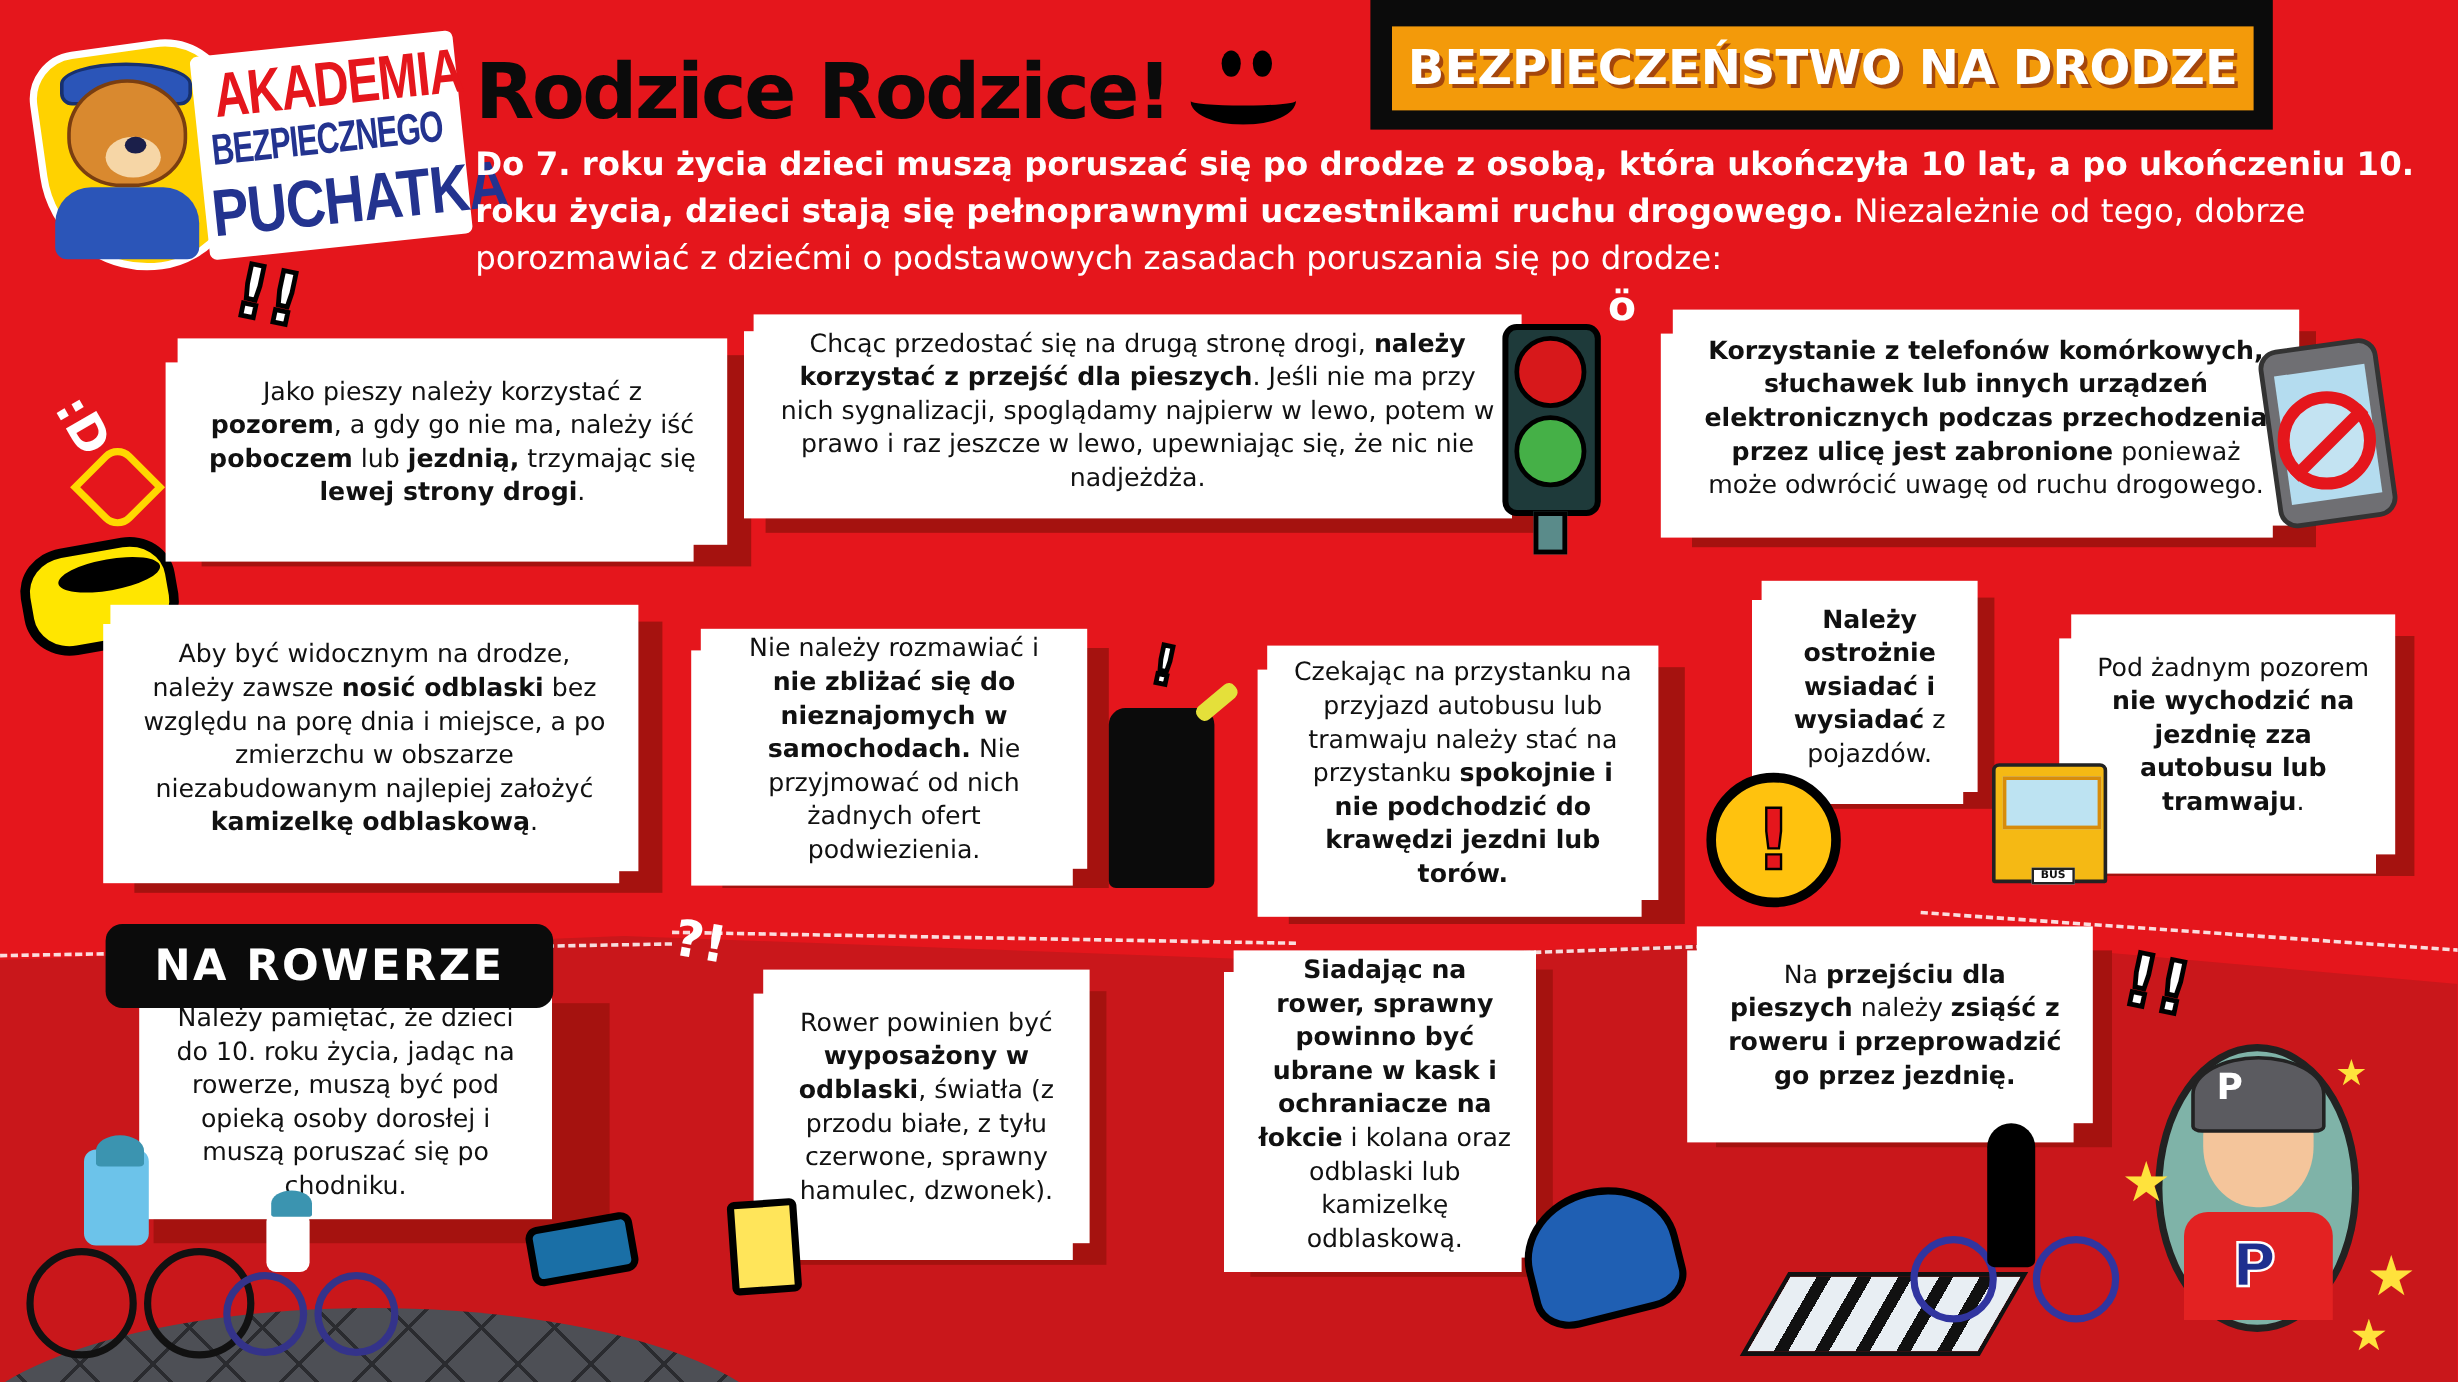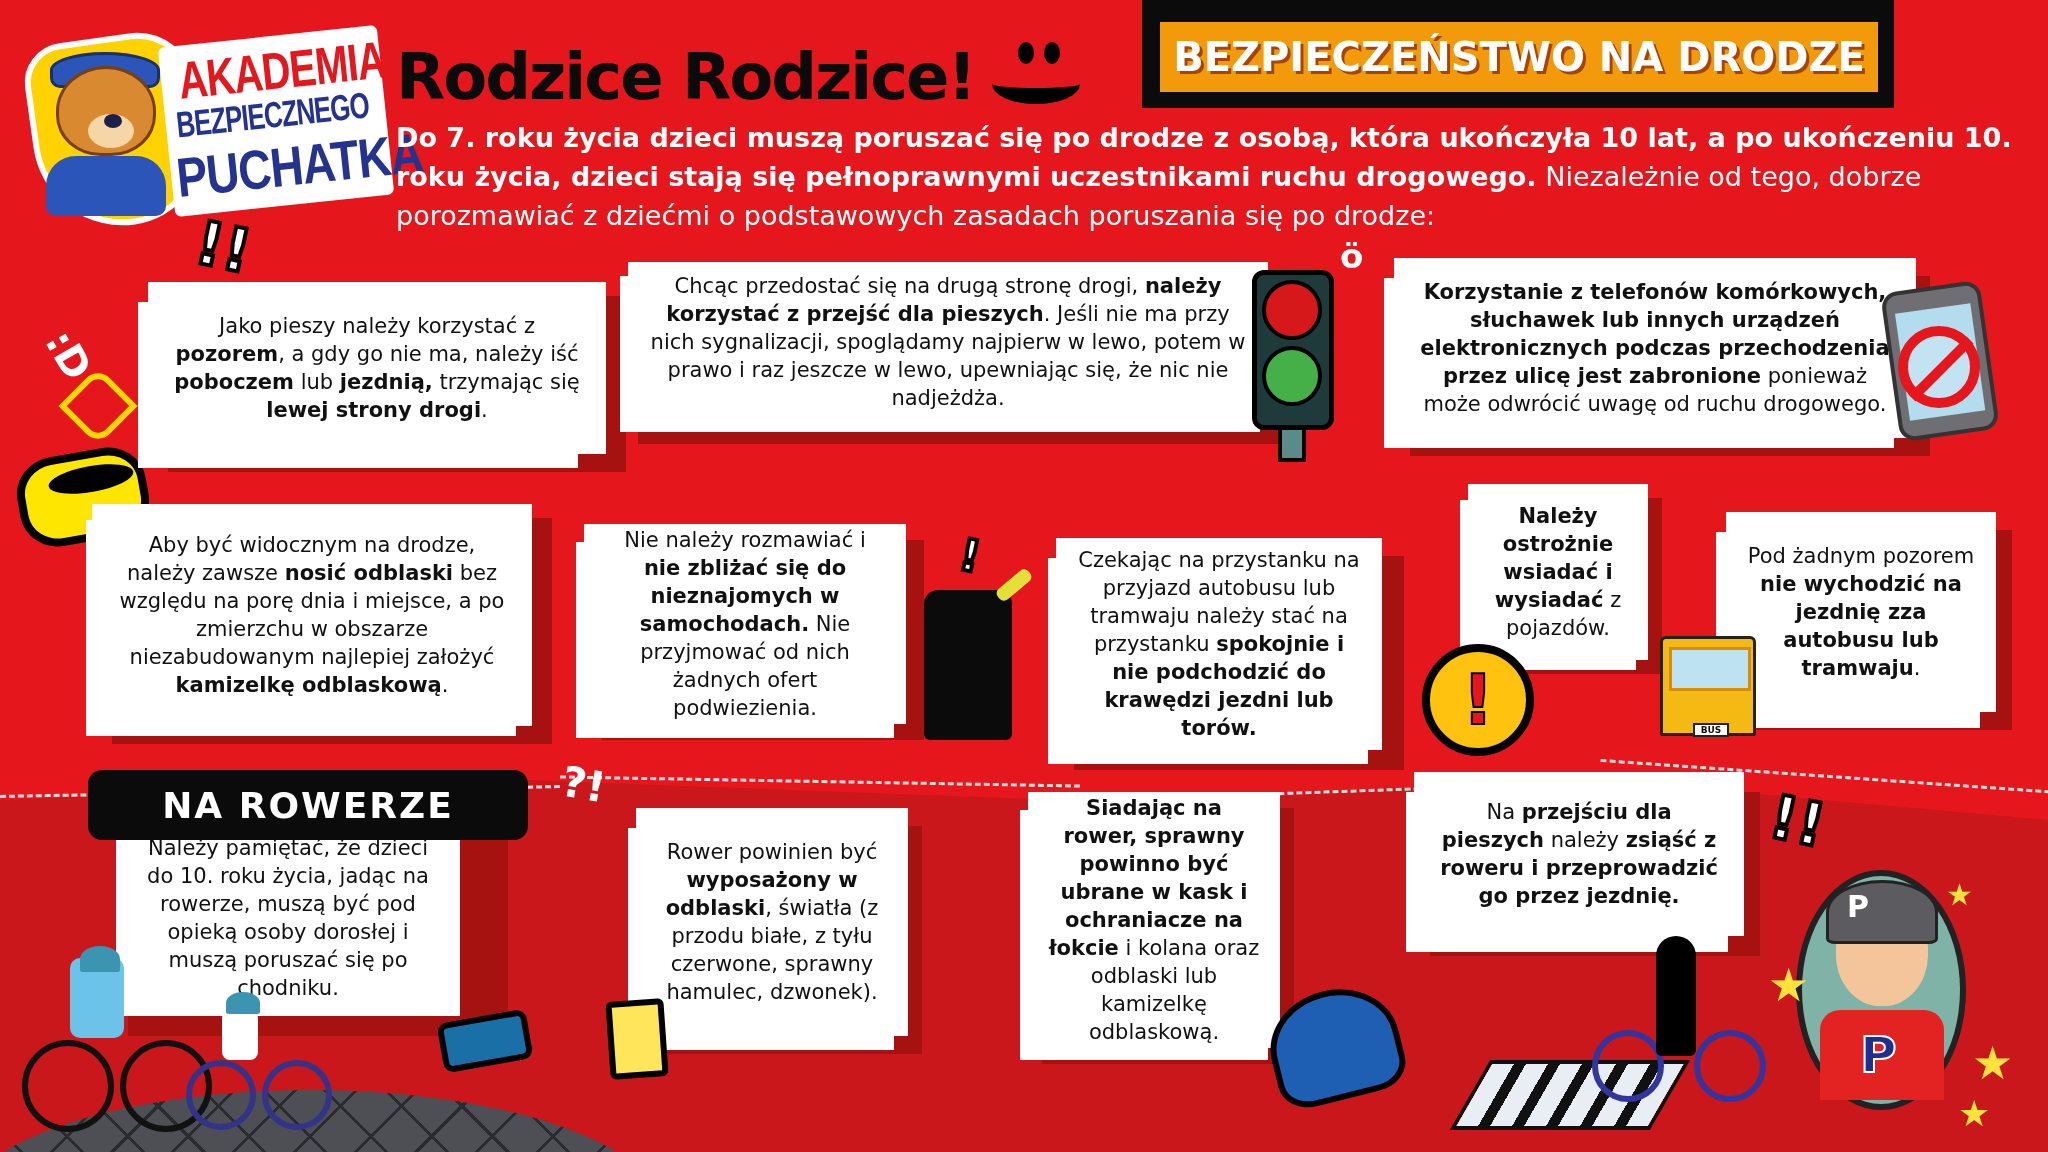--- a/index.html
+++ b/index.html
@@ -88,21 +88,21 @@
   .card .front {
     position: absolute; left: 0; top: 0; width: 100%; height: 100%;
     background: #fff; display: flex; align-items: center; justify-content: center;
     text-align: center; font-family: "DejaVu Sans", sans-serif; font-size: 21px; line-height: 28px;
     padding: 14px 20px; color: #111;
   }
   .card .front b { font-weight: 700; }
   .card .txt { display: block; }
 
   .section-head {
-    position: absolute; left: 88px; top: 770px; width: 440px; height: 70px;
+    position: absolute; left: 88px; top: 770px; width: 373px; height: 70px;
     background: #0b0b0b; border-radius: 14px; display: flex; align-items: center; justify-content: center;
   }
   .section-head span { color: #fff; font: 900 36px "DejaVu Sans", sans-serif; letter-spacing: 2px; }
 
   .exclaim { position: absolute; font: 900 60px "DejaVu Sans", sans-serif; color: #fff; -webkit-text-stroke: 4px #000; transform: rotate(12deg); }
 
   
   .tl-body { position: absolute; left: 1252px; top: 270px; width: 82px; height: 160px; background: #1e3a3a; border: 5px solid #000; border-radius: 12px; }
   .tl-pole { position: absolute; left: 1278px; top: 426px; width: 28px; height: 36px; background: #5a8b8a; border: 4px solid #000; }
   .tl-red { position: absolute; left: 1262px; top: 280px; width: 60px; height: 60px; border-radius: 50%; background: #d7181b; border: 4px solid #000; }

